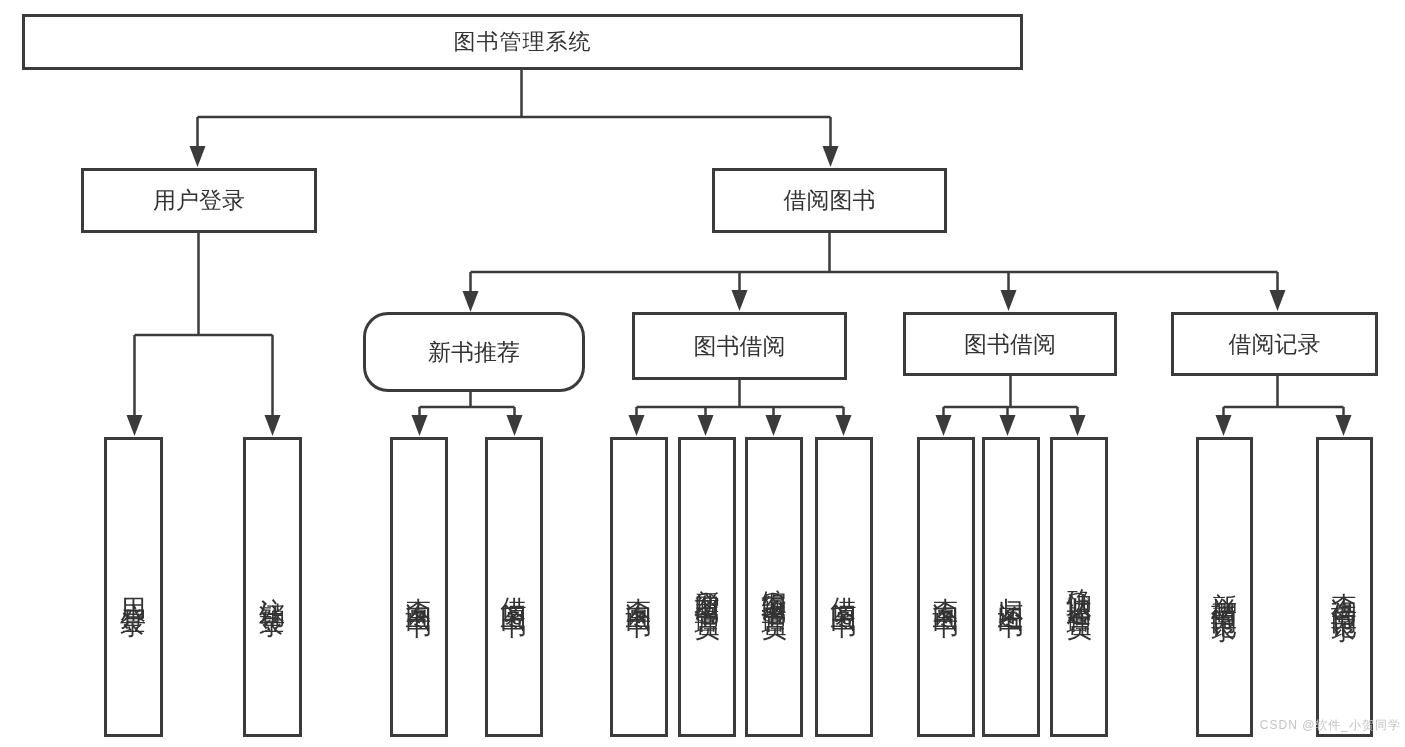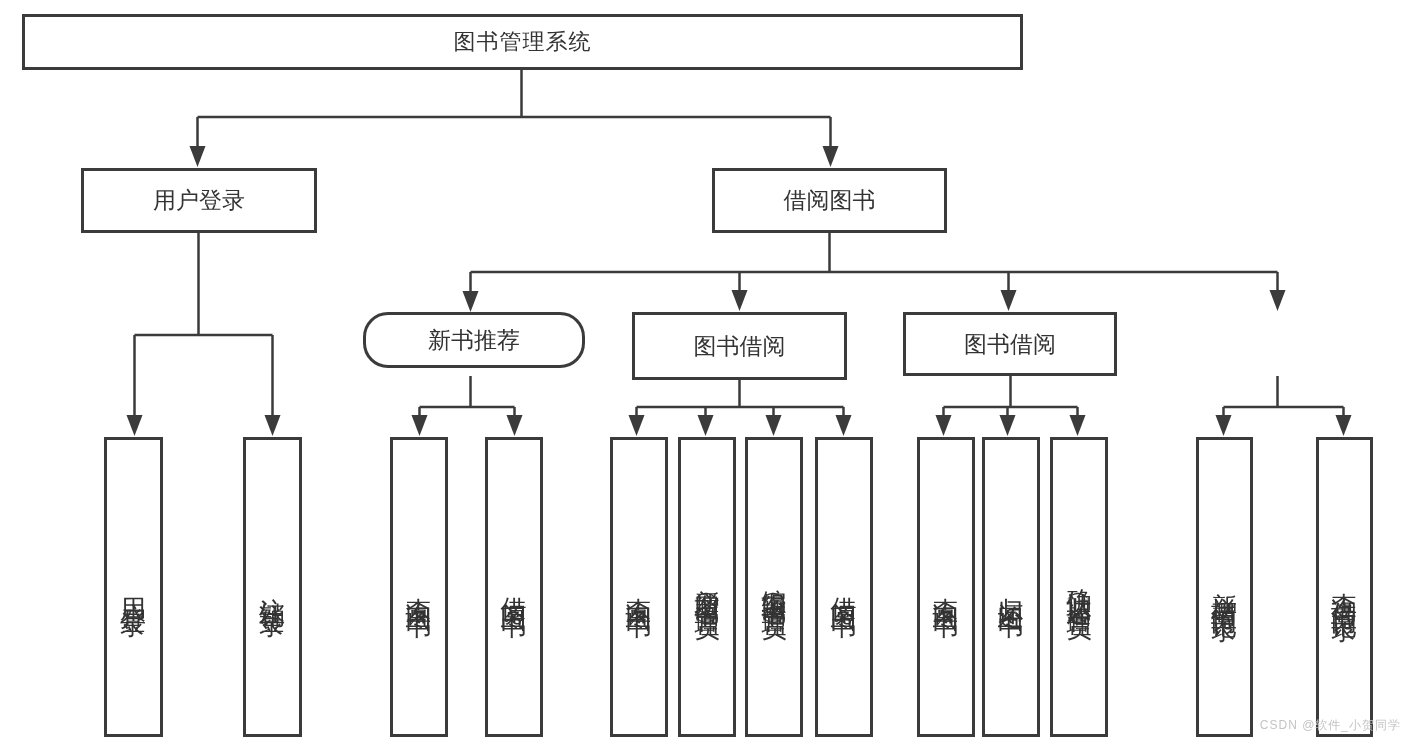--- a/index.html
+++ b/index.html
@@ -81,28 +81,31 @@
     <span class="label">图书管理系统</span>
   </div>
 
   <div class="node" style="left:81px;top:168px;width:236px;height:65px;">
     <span class="label">用户登录</span>
   </div>
   <div class="node" style="left:712px;top:168px;width:235px;height:65px;">
     <span class="label">借阅图书</span>
   </div>
 
-  <div class="node" style="left:363px;top:312px;width:222px;height:56px;border-radius:25px;">
+  <div class="node" style="left:363px;top:312px;width:222px;height:80px;border-radius:25px;">
     <span class="label">新书推荐</span>
   </div>
   <div class="node" style="left:632px;top:312px;width:215px;height:68px;">
     <span class="label">图书借阅</span>
   </div>
   <div class="node" style="left:903px;top:312px;width:214px;height:64px;">
     <span class="label">图书借阅</span>
+  </div>
+  <div class="node" style="left:1171px;top:312px;width:207px;height:64px;">
+    <span class="label">借阅记录</span>
   </div>
 
   <div class="node v" style="left:104px;top:437px;width:59px;height:300px;">
     <span class="label">用户登录</span>
   </div>
   <div class="node v" style="left:243px;top:437px;width:59px;height:300px;">
     <span class="label">注销登录</span>
   </div>
 
   <div class="node v" style="left:390px;top:437px;width:58px;height:300px;">

